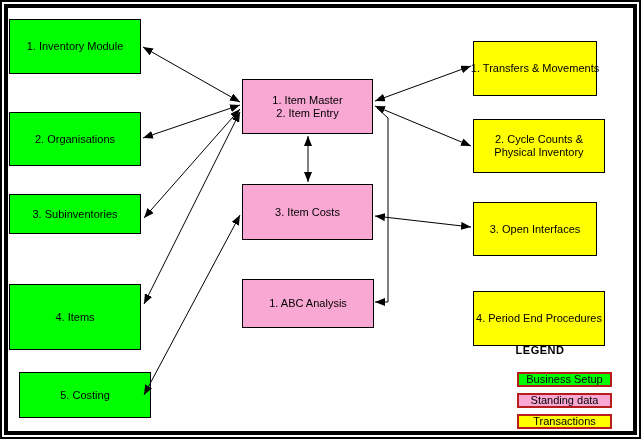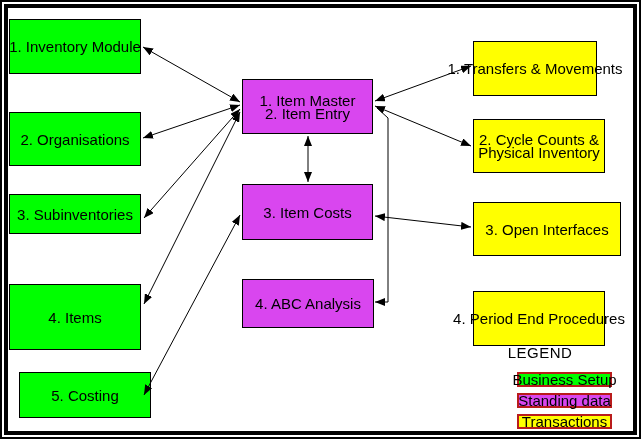--- a/index.html
+++ b/index.html
@@ -1,35 +1,35 @@
 <!DOCTYPE html>
 <html><head>
 <meta charset="utf-8">
 <style>
   html,body{margin:0;padding:0;background:#fff;}
   .page{
     position:relative;width:641px;height:439px;background:#ffffff;
-    font-family:"Liberation Sans",sans-serif;font-size:15px;color:#000;
+    font-family:"Liberation Sans",sans-serif;font-size:11px;color:#000;
     overflow:hidden;
   }
   .frame-outer{position:absolute;inset:0;border:2px solid #000;box-sizing:border-box;pointer-events:none;}
   .frame-inner{position:absolute;inset:4px;border:4px solid #000;box-sizing:border-box;pointer-events:none;}
   .node{
     position:absolute;box-sizing:border-box;border:1px solid #000;
     display:flex;flex-direction:column;align-items:center;justify-content:center;
     text-align:center;line-height:13px;
   }
   .node .lbl{white-space:nowrap;}
   .green{background:#00ff00;}
-  .cyan{background:#d946ef;}
+  .cyan{background:#f9a8d4;}
   .yellow{background:#ffff00;}
   svg.arrows{position:absolute;left:0;top:0;pointer-events:none;}
   .legend-title{
     position:absolute;left:505px;top:344px;width:70px;text-align:center;
-    letter-spacing:0.5px;font-weight:normal;
+    letter-spacing:0.5px;font-weight:bold;
   }
   .legend-item{
     position:absolute;left:517px;width:95px;height:15px;box-sizing:border-box;
     border:2px solid #b91c1c;display:flex;align-items:center;justify-content:center;
     line-height:13px;white-space:nowrap;
   }
 </style>
 </head>
 <body>
 
@@ -54,31 +54,31 @@
   </div>
 
   <div class="node cyan" style="left:242px;top:79px;width:131px;height:55px;">
     <span class="lbl">1. Item Master</span>
     <span class="lbl">2. Item Entry</span>
   </div>
   <div class="node cyan" style="left:242px;top:184px;width:131px;height:56px;">
     <span class="lbl">3. Item Costs</span>
   </div>
   <div class="node cyan" style="left:242px;top:279px;width:132px;height:49px;">
-    <span class="lbl">4. ABC Analysis</span>
+    <span class="lbl">1. ABC Analysis</span>
   </div>
 
   <div class="node yellow" style="left:473px;top:41px;width:124px;height:55px;">
     <span class="lbl">1. Transfers &amp; Movements</span>
   </div>
   <div class="node yellow" style="left:473px;top:119px;width:132px;height:54px;">
     <span class="lbl">2. Cycle Counts &amp;</span>
     <span class="lbl">Physical Inventory</span>
   </div>
-  <div class="node yellow" style="left:473px;top:202px;width:148px;height:54px;text-align:right;">
+  <div class="node yellow" style="left:473px;top:202px;width:124px;height:54px;text-align:right;">
     <span class="lbl">3. Open Interfaces</span>
   </div>
   <div class="node yellow" style="left:473px;top:283px;width:132px;height:55px;margin-top:8px;">
     <span class="lbl">4. Period End Procedures</span>
   </div>
 
   <svg class="arrows" width="641" height="439" viewBox="0 0 641 439">
     <defs>
       <marker id="ah" markerUnits="userSpaceOnUse" markerWidth="10" markerHeight="8" refX="10" refY="4" orient="auto-start-reverse">
         <polygon points="0 0, 10 4, 0 8" fill="#000"></polygon>

